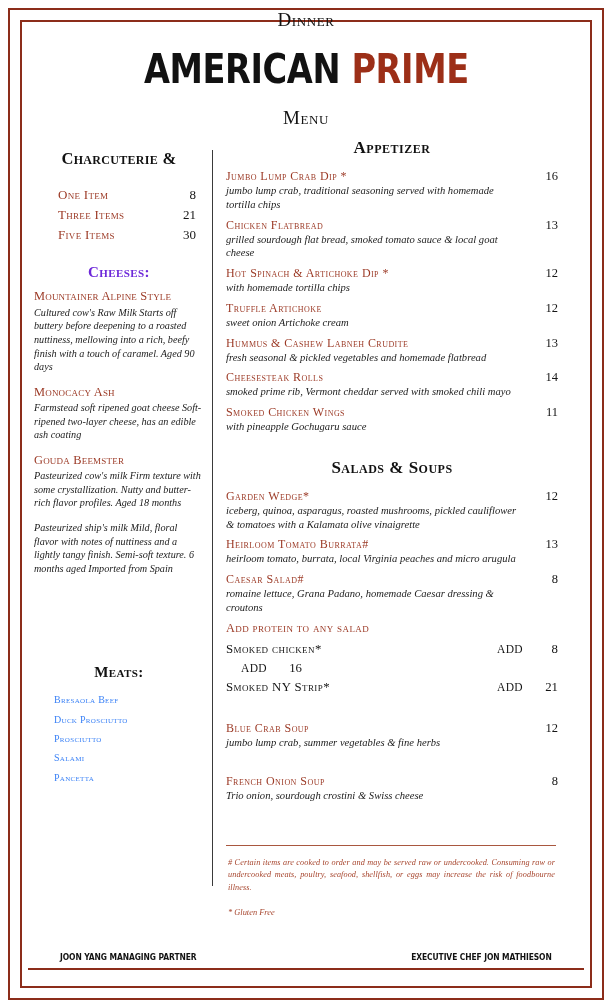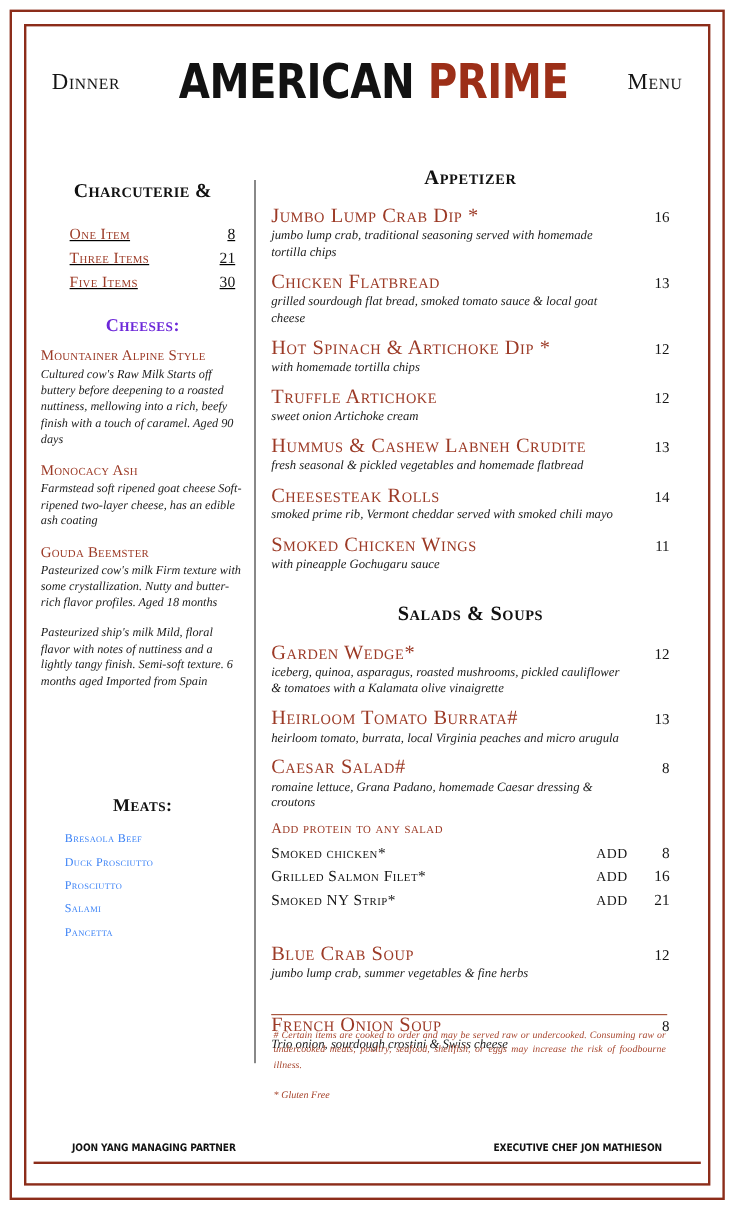--- a/index.html
+++ b/index.html
@@ -34,20 +34,21 @@
   
   .masthead {
     position: absolute;
     left: 28px; top: 40px;
     width: 556px;
     height: 58px;
     display: flex;
     align-items: center;
     justify-content: center;
     gap: 18px;
+    flex-direction: column;
   }
   .mast-side {
     font-family: "Liberation Serif", "DejaVu Serif", serif;
     font-size: 19px;
     font-variant: small-caps;
     letter-spacing: 0.6px;
     color: #141414;
     white-space: nowrap;
   }
   .mast-main {
@@ -92,21 +93,20 @@
   .plates-list {
     margin-top: 16px;
     padding: 0 8px 0 24px;
   }
   .plate-row {
     display: flex;
     justify-content: space-between;
     align-items: center;
     font-size: 13px;
     line-height: 1.52;
-    text-decoration: underline;
   }
   .plate-name {
     font-variant: small-caps;
     color: #9c3a26;
     letter-spacing: 0.3px;
   }
   .plate-price {
     color: #151515;
     font-size: 13px;
   }
@@ -176,21 +176,21 @@
   .dish {
     position: relative;
     margin-bottom: 6px;
   }
   .dish-line {
     display: flex;
     justify-content: space-between;
     align-items: baseline;
   }
   .dish-name {
-    font-size: 17px;
+    font-size: 12px;
     font-variant: small-caps;
     color: #9c3a26;
     letter-spacing: 0.45px;
     line-height: 1.25;
     padding-right: 10px;
   }
   .dish-price {
     font-size: 12.5px;
     color: #151515;
     min-width: 18px;
@@ -452,21 +452,20 @@
     </div>
 
     <div class="add-head">Add protein to any salad</div>
 
     <div class="protein-row">
       <span class="protein-name">Smoked chicken*</span>
       <span class="protein-add">ADD</span>
       <span class="protein-price">8</span>
     </div>
     <div class="protein-row">
-      <span class="protein-name">Grilled Salmon Filet*</span>
       <span class="protein-add">ADD</span>
       <span class="protein-price">16</span>
     </div>
     <div class="protein-row">
       <span class="protein-name">Smoked NY Strip*</span>
       <span class="protein-add">ADD</span>
       <span class="protein-price">21</span>
     </div>
 
     <div class="dish soup-gap">

